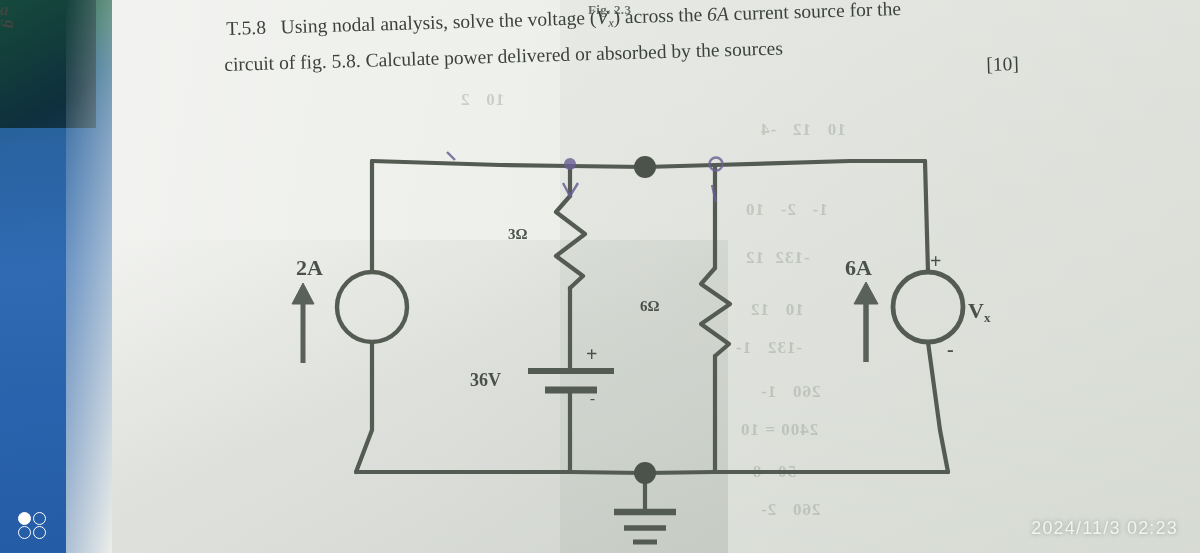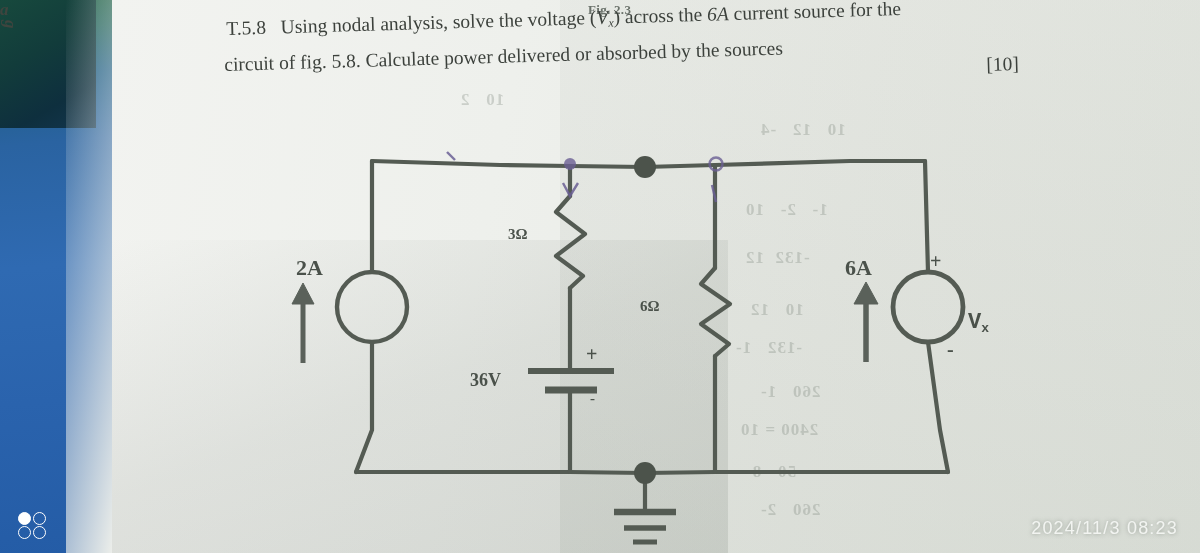--- a/index.html
+++ b/index.html
@@ -200,27 +200,27 @@
 
   <div class="clab amp" style="left:296px;top:255px;">2A</div>
   <div class="clab ohm" style="left:508px;top:226px;">3Ω</div>
   <div class="clab volt" style="left:470px;top:370px;">36V</div>
   <div class="clab sign" style="left:586px;top:343px;">+</div>
   <div class="clab sign" style="left:590px;top:390px;font-size:15px;">-</div>
   <div class="clab ohm" style="left:640px;top:298px;">6Ω</div>
   <div class="clab amp" style="left:845px;top:255px;">6A</div>
   <div class="clab sign" style="left:930px;top:250px;">+</div>
   <div class="clab sign" style="left:947px;top:338px;">-</div>
-  <div class="clab" style="left:968px;top:310px;font-size:22px;font-weight:bold;font-family:Liberation Mono, monospace;"><span>V</span><span style="font-size:13px;vertical-align:-4px;">x</span></div>
+  <div class="clab" style="left:968px;top:298px;font-size:22px;font-weight:bold;"><span>V</span><span style="font-size:13px;vertical-align:-4px;">x</span></div>
   <div class="node" style="left:637px;top:102px;">a</div>
   <div class="node" style="left:613px;top:490px;writing-mode:vertical-rl;">g</div>
 </div>
 
 <div id="wm">
   <div id="wmlogo">
     <i style="left:0;top:1px;width:13px;height:13px;background:#fff;"></i>
     <i style="left:15px;top:1px;width:13px;height:13px;"></i>
     <i style="left:0;top:15px;width:13px;height:13px;"></i>
     <i style="left:15px;top:15px;width:13px;height:13px;"></i>
   </div>
 </div>
 
-<div id="stamp">2024/11/3 08:23</div>
+<div id="stamp">2024/11/3 02:23</div>
 
 </body></html>

